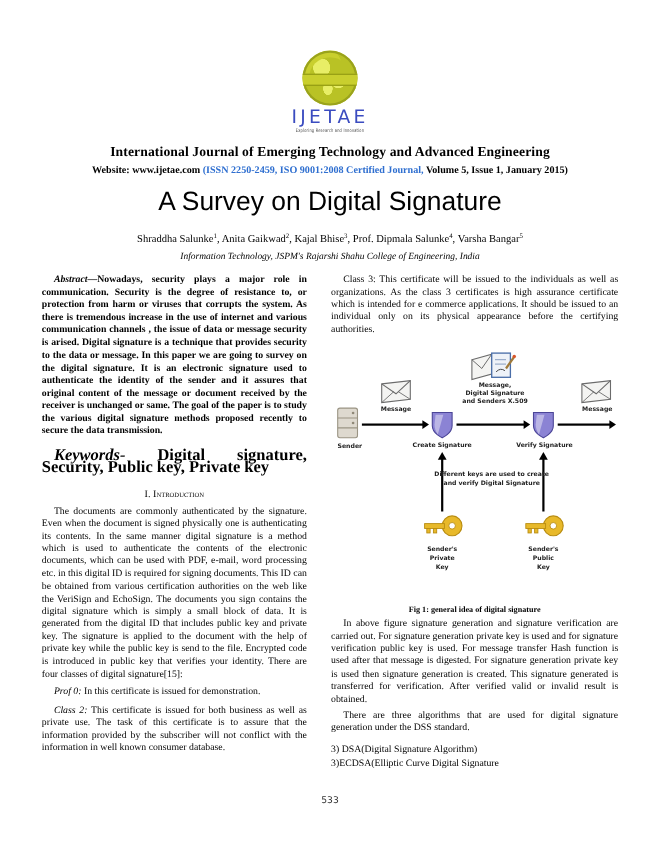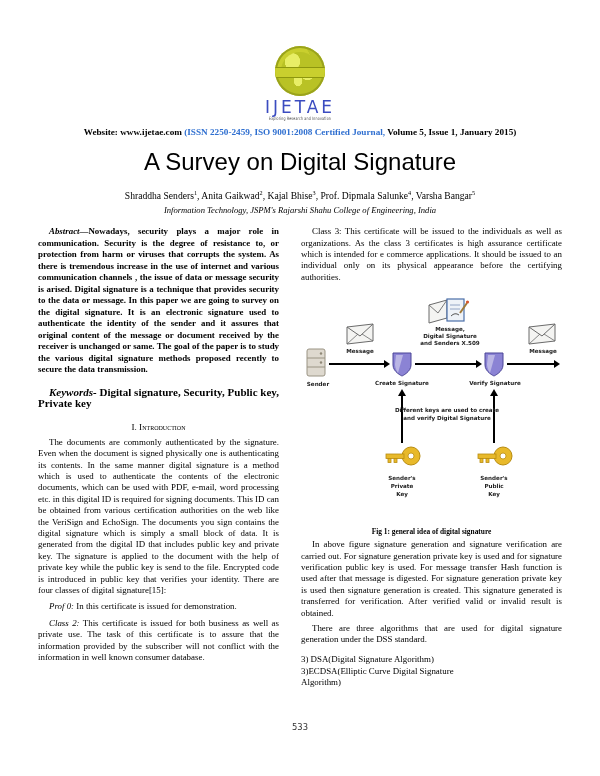--- a/index.html
+++ b/index.html
@@ -66,21 +66,21 @@
     text-align:center; font-size:8.6px; font-style:italic; margin-top:4px;
   }
 
   
   .cols { display:flex; gap:22px; padding:0 26px; margin-top:11px; }
   .col { width:261px; }
   p { margin:0 0 0 0; font-size:8.9px; line-height:11.4px; text-align:justify; }
   p.ind { text-indent:11px; }
   .abstract { font-weight:bold; text-align:justify; font-size:8.9px; line-height:11.5px; text-indent:11px; }
   .abstract .lead { font-style:italic; font-weight:bold; }
-  .keywords { font-weight:bold; font-size:11px; line-height:11.5px; margin-top:11px; text-indent:11px; text-align:justify;}
+  .keywords { font-weight:bold; font-size:15px; line-height:11.5px; margin-top:11px; text-indent:11px; text-align:justify;}
   .keywords .lead { font-style:italic; }
   .sec-head {
     text-align:center; margin:12px 0 5px 0; font-size:9.2px;
     font-variant:small-caps;
   }
   .cls { margin-top:5px; }
   .cls .lead { font-style:italic; }
   .numlist { font-size:8.9px; line-height:11.8px; margin-top:8px; }
   .numlist div { white-space:nowrap; }
 
@@ -117,30 +117,31 @@
 <body>
 
 <div class="page">
 
   <div class="masthead">
     <div class="logo-wrap">
       <div class="logo-globe"></div>
       <div class="logo-letters">IJETAE</div>
       <div class="logo-tag">Exploring Research and Innovation</div>
     </div>
+    <div class="journal-name">International Journal of Emerging Technology and Advanced Engineering</div>
     <div class="journal-sub">
       <span>Website: www.ijetae.com</span>
       <span class="blue">(ISSN 2250-2459, ISO 9001:2008 Certified Journal,</span><span> Volume 5, Issue 1, January 2015)</span>
     </div>
   </div>
 
   <div class="paper-title">A Survey on Digital Signature</div>
 
   <div class="authors">
-    <span>Shraddha Senders</span><sup>1</sup>,
+    <span>Shraddha Salunke</span><sup>1</sup>,
     <span>Anita Gaikwad</span><sup>2</sup>,
     <span>Kajal Bhise</span><sup>3</sup>,
     <span>Prof. Dipmala Salunke</span><sup>4</sup>,
     <span>Varsha Bangar</span><sup>5</sup>
   </div>
   <div class="affil">Information Technology, JSPM's Rajarshi Shahu College of Engineering, India</div>
 
   <div class="cols">
 
     <div class="col">
@@ -276,19 +277,18 @@
         </div>
         <div class="fig-caption">Fig 1: general idea of digital signature</div>
       </div>
 
       <p class="ind" style="margin-top:6px;">In above figure signature generation and signature verification are carried out. For signature generation private key is used and for signature verification public key is used. For message transfer Hash function is used after that message is digested. For signature generation private key is used then signature generation is created. This signature generated is transferred for verification. After verified valid or invalid result is obtained.</p>
       <p class="ind" style="margin-top:4px;">There are three algorithms that are used for digital signature generation under the DSS standard.</p>
 
       <div class="numlist">
         <div>3) DSA(Digital Signature Algorithm)</div>
         <div>3)ECDSA(Elliptic Curve Digital Signature</div>
-        <div>Algorithm)</div>
       </div>
     </div>
   </div>
 
   <div class="pagenum">533</div>
 </div>
 
 </body></html>

